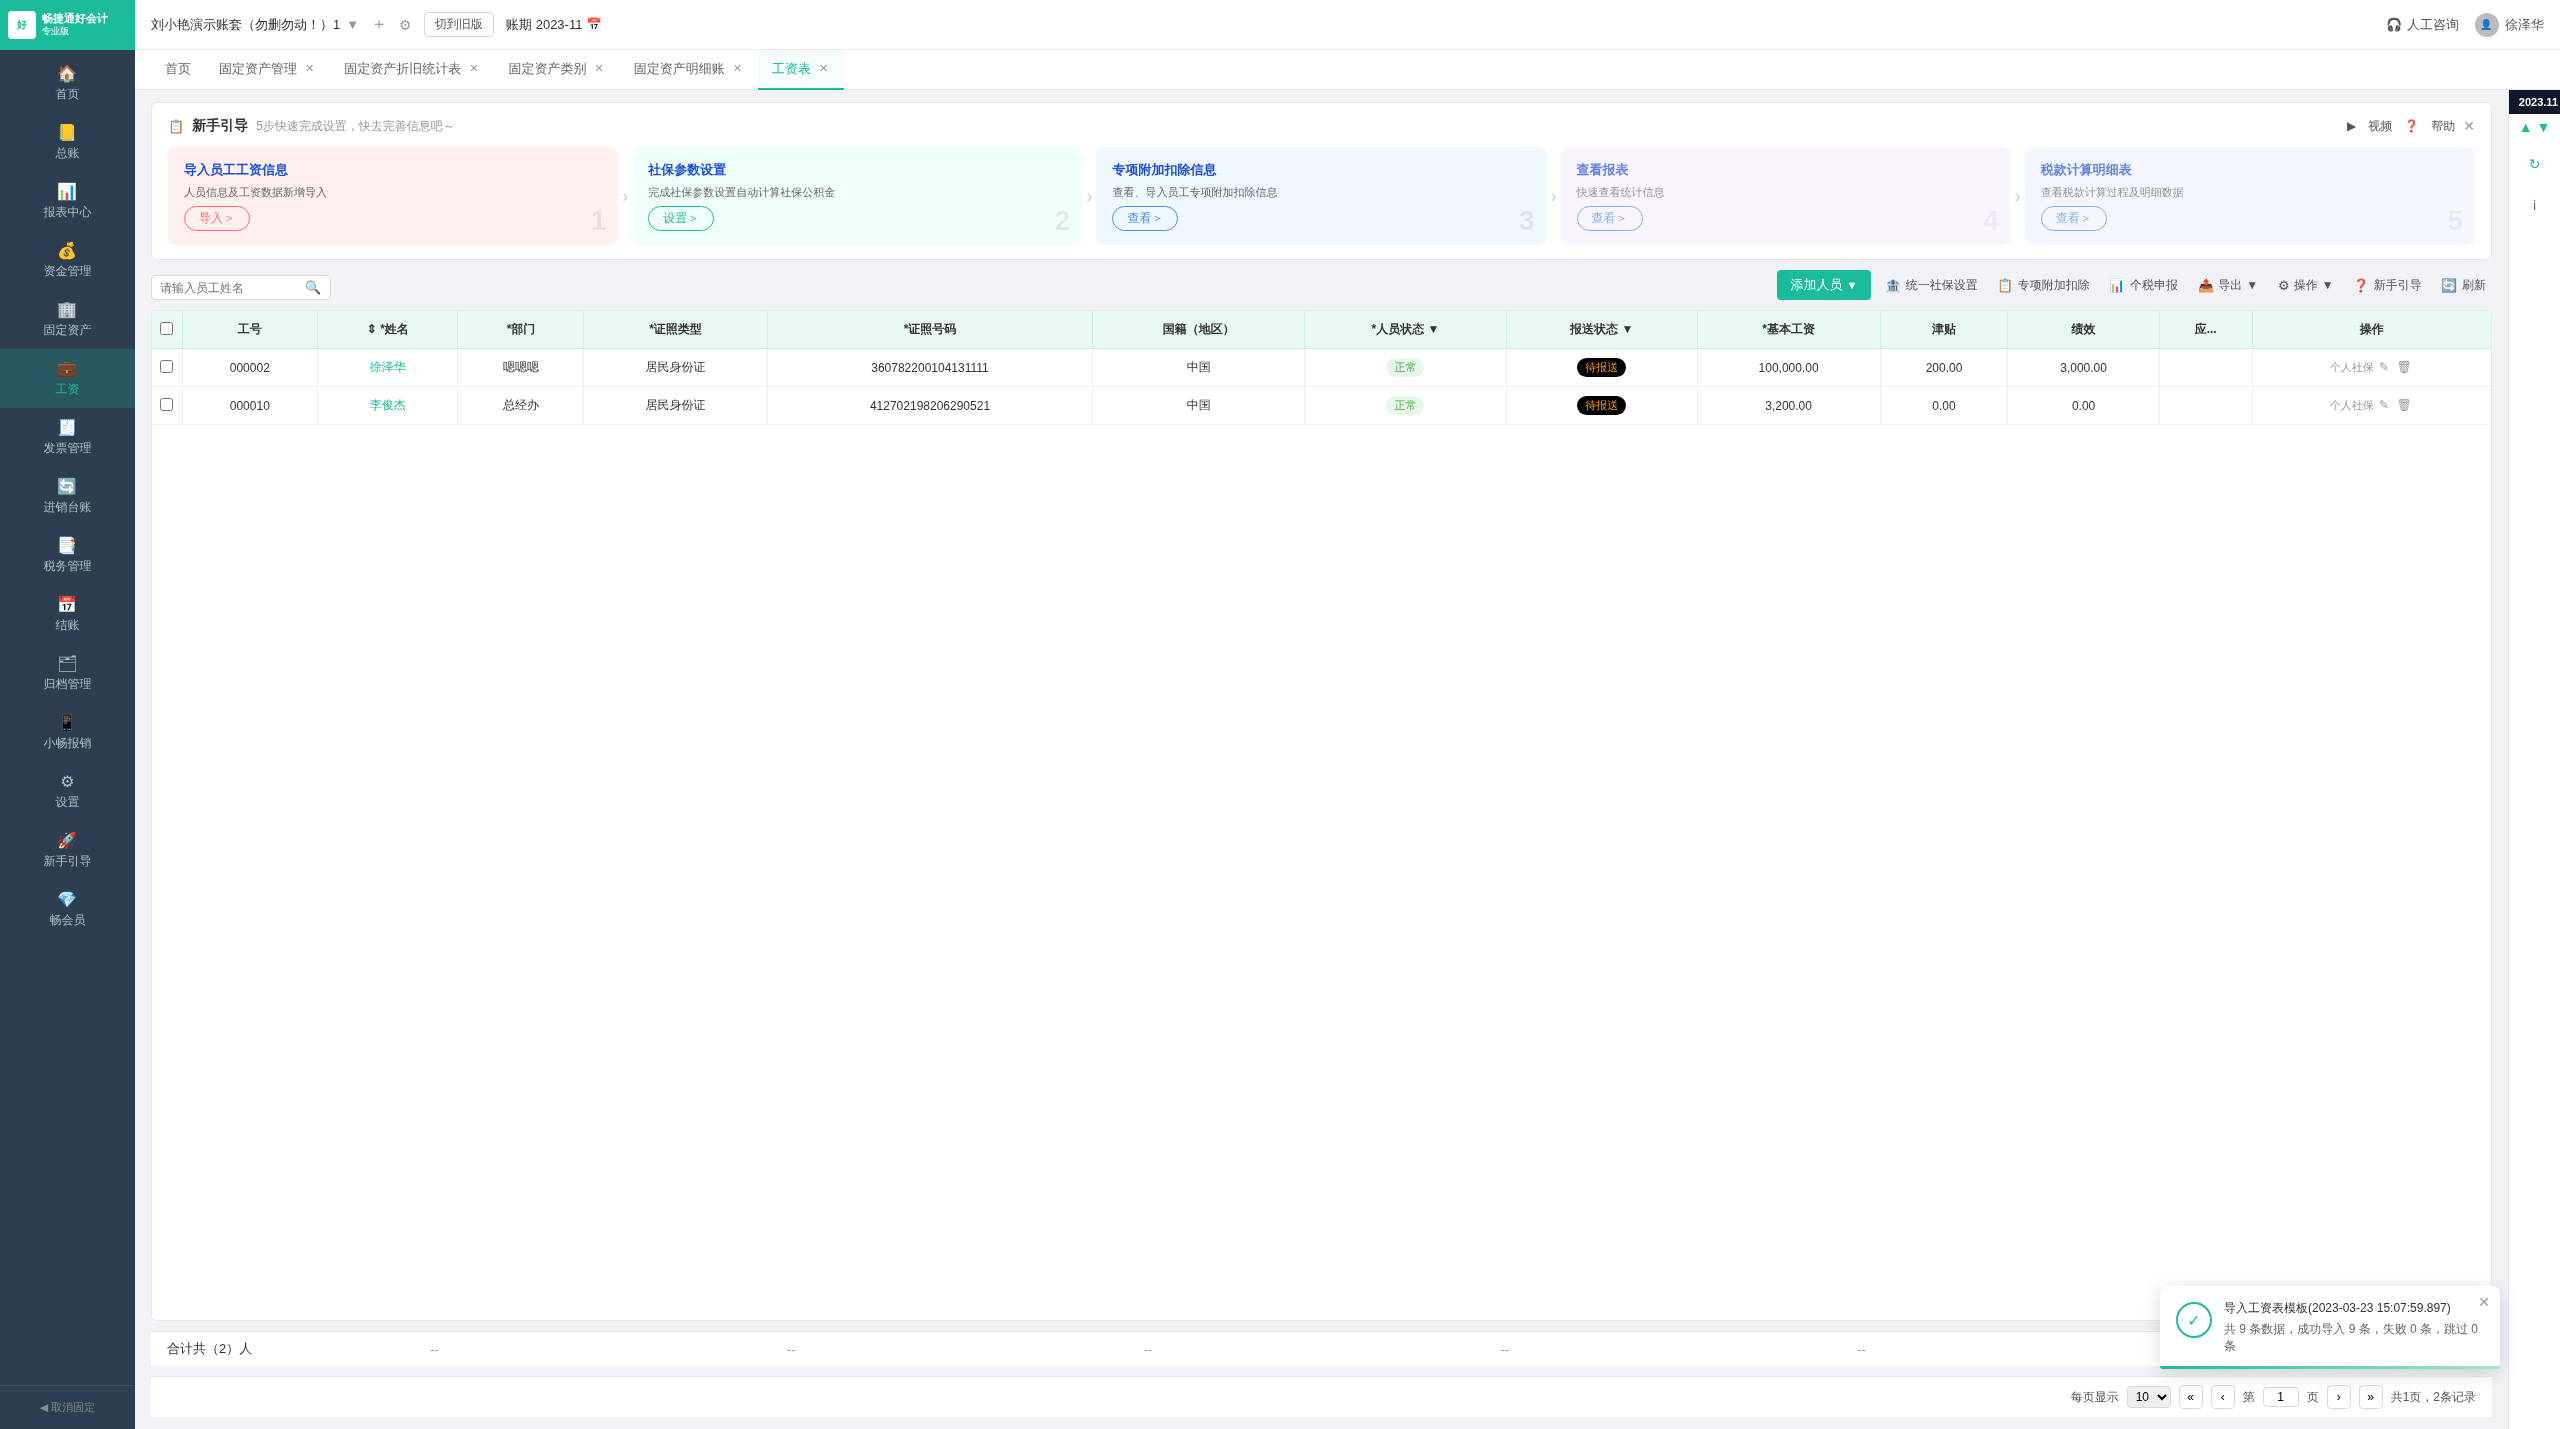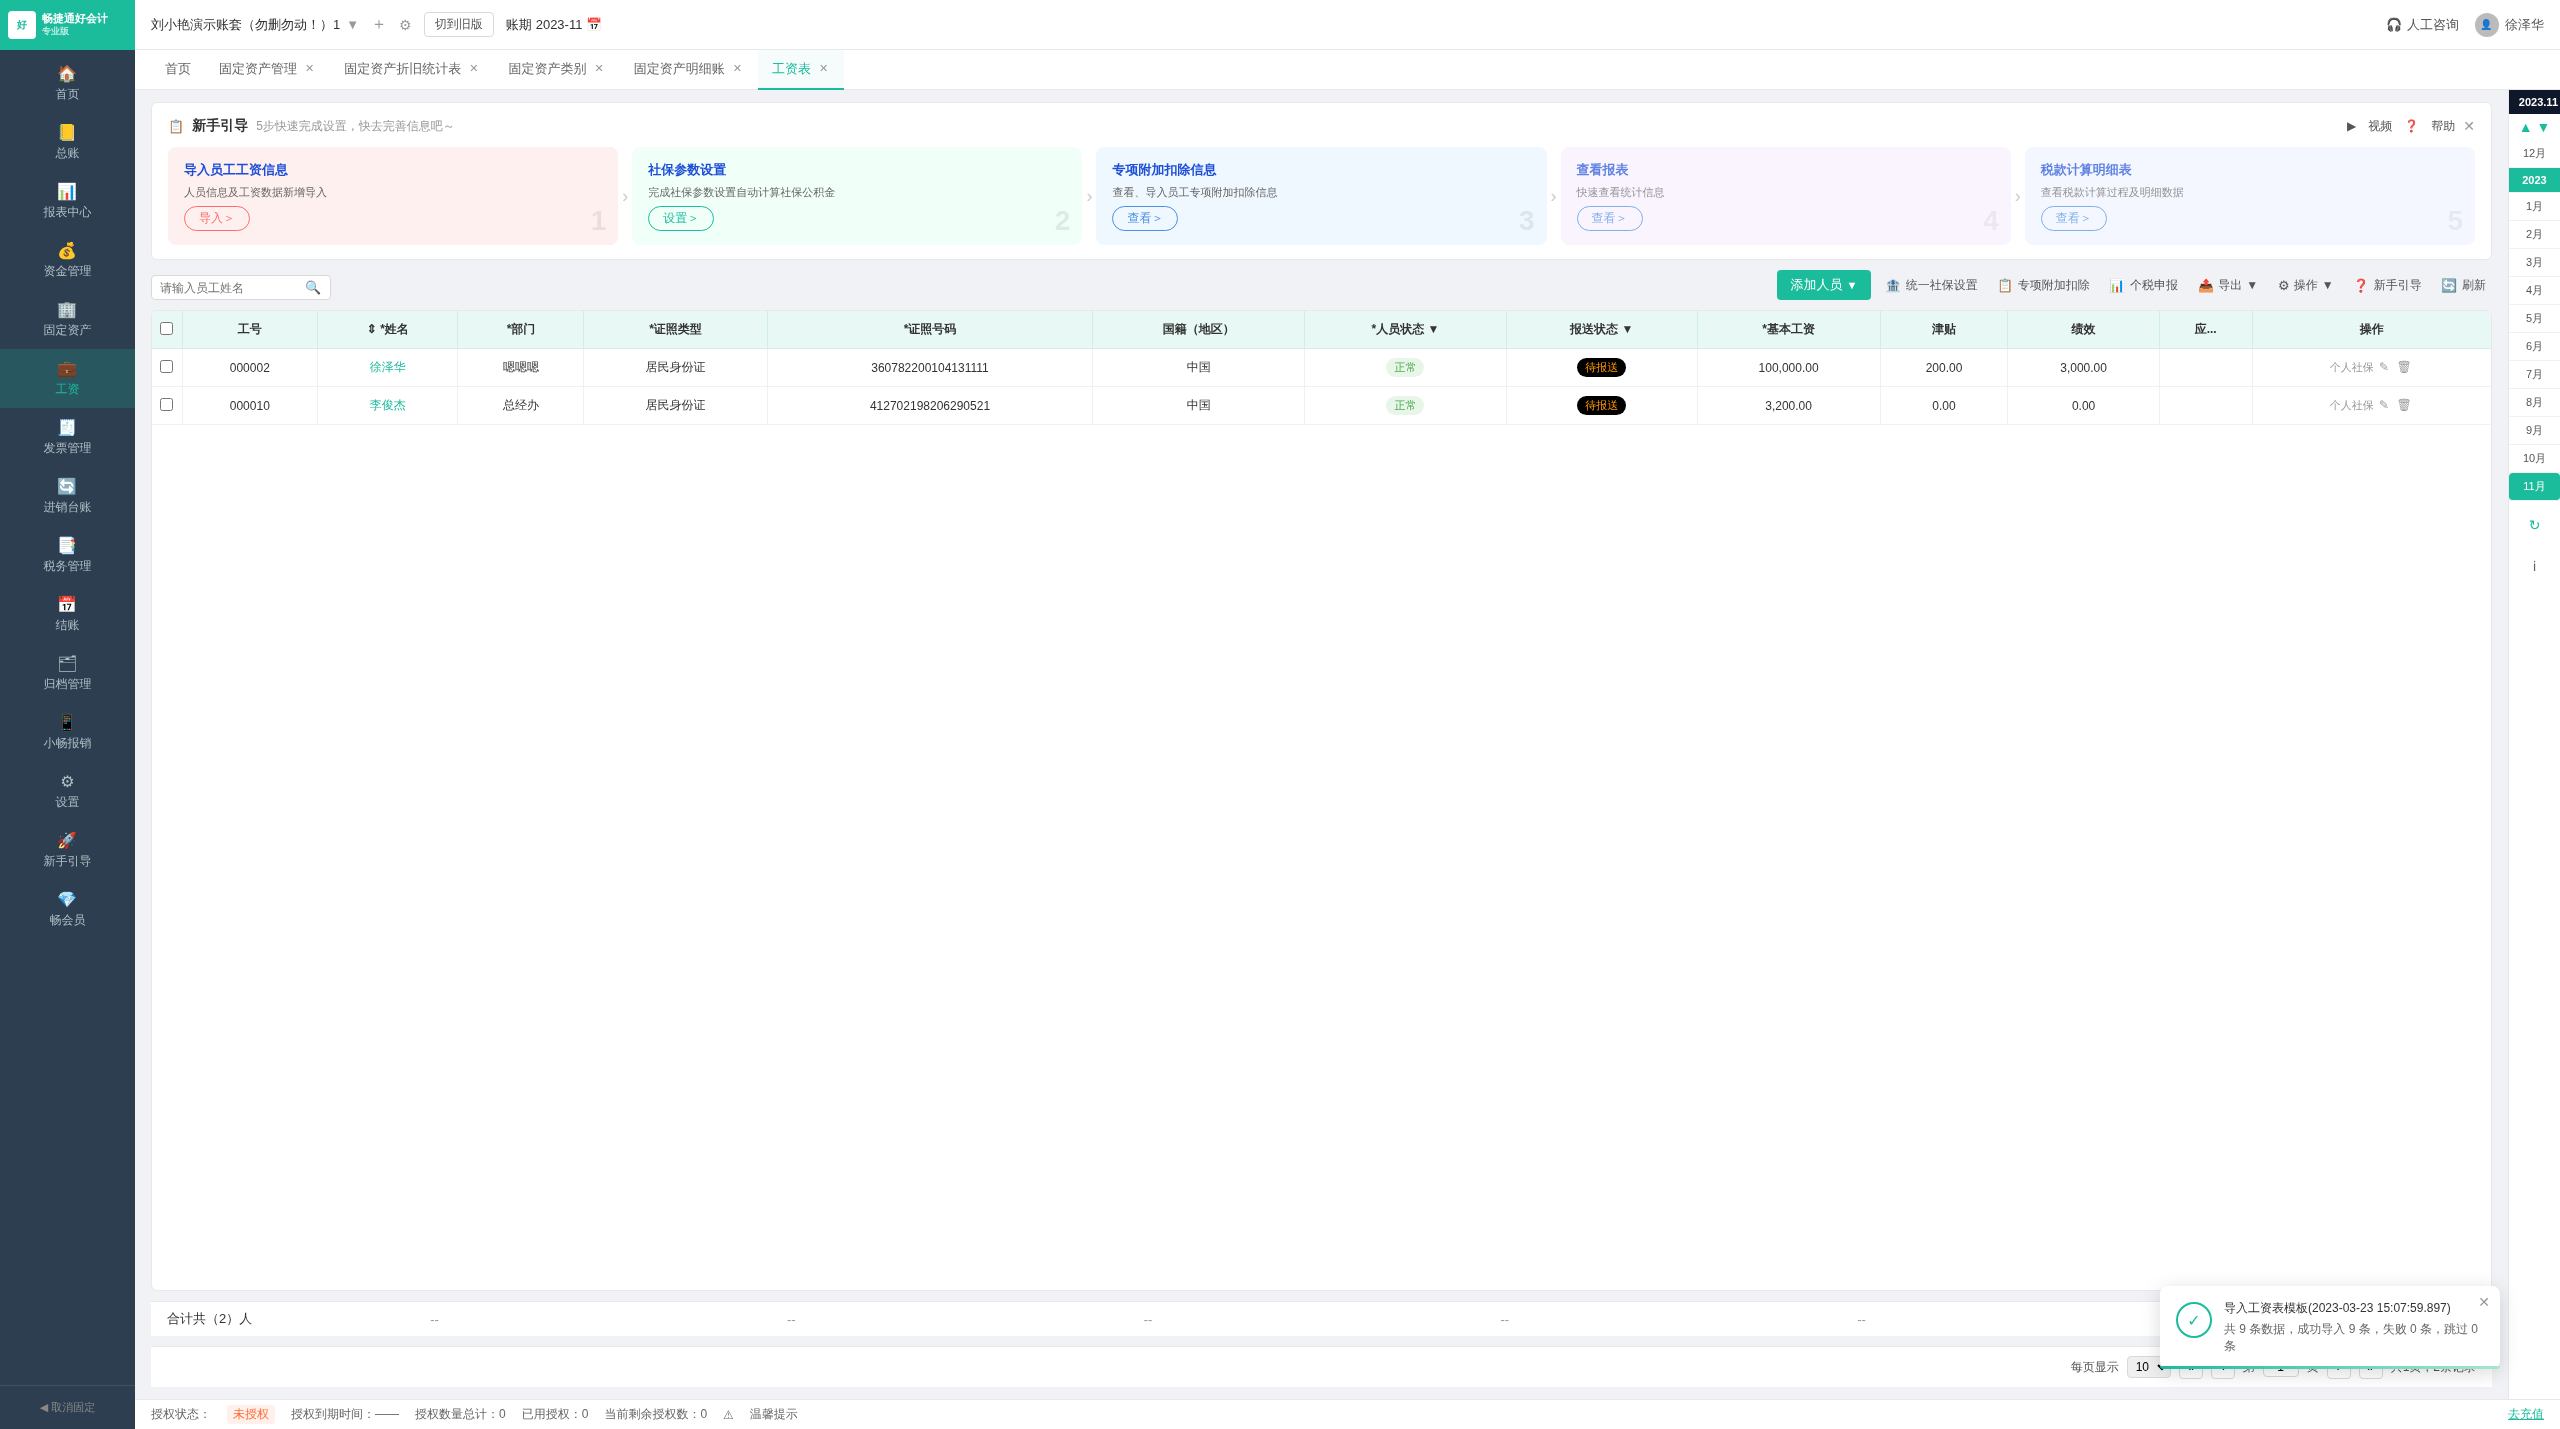--- a/index.html
+++ b/index.html
@@ -625,53 +625,27 @@
         <span>共1页，2条记录</span>
       </div>
     </div>
 
     <div class="right-sidebar">
       <div class="rs-year-header">2023.11</div>
       <div class="rs-arrows">
         <span class="rs-arrow">▲</span>
         <span class="rs-arrow">▼</span>
       </div>
-      <div class="rs-months">
-        <div class="rs-month">12月</div>
-        <div class="rs-month current-year-label">2023</div>
-        <div class="rs-month">1月</div>
-        <div class="rs-month">2月</div>
-        <div class="rs-month">3月</div>
-        <div class="rs-month">4月</div>
-        <div class="rs-month">5月</div>
-        <div class="rs-month">6月</div>
-        <div class="rs-month">7月</div>
-        <div class="rs-month">8月</div>
-        <div class="rs-month">9月</div>
-        <div class="rs-month">10月</div>
-        <div class="rs-month active">11月</div>
-      </div>
       <div class="rs-icons">
         <div class="rs-icon-btn teal">↻</div>
         <div class="rs-icon-btn">ℹ</div>
       </div>
     </div>
   </div>
 
-  <div class="status-bar">
-    <span>授权状态：</span>
-    <span class="status-unauthorized">未授权</span>
-    <span>授权到期时间：——</span>
-    <span>授权数量总计：0</span>
-    <span>已用授权：0</span>
-    <span>当前剩余授权数：0</span>
-    <span>⚠</span>
-    <span>温馨提示</span>
-    <a class="status-link">去充值</a>
-  </div>
 </div>
 
 <div class="toast">
   <div class="toast-icon">✓</div>
   <div class="toast-content">
     <div class="toast-title">导入工资表模板(2023-03-23 15:07:59.897)</div>
     <div class="toast-desc">共 9 条数据，成功导入 9 条，失败 0 条，跳过 0 条</div>
   </div>
   <span class="toast-close">✕</span>
   <div class="toast-footer"></div>

